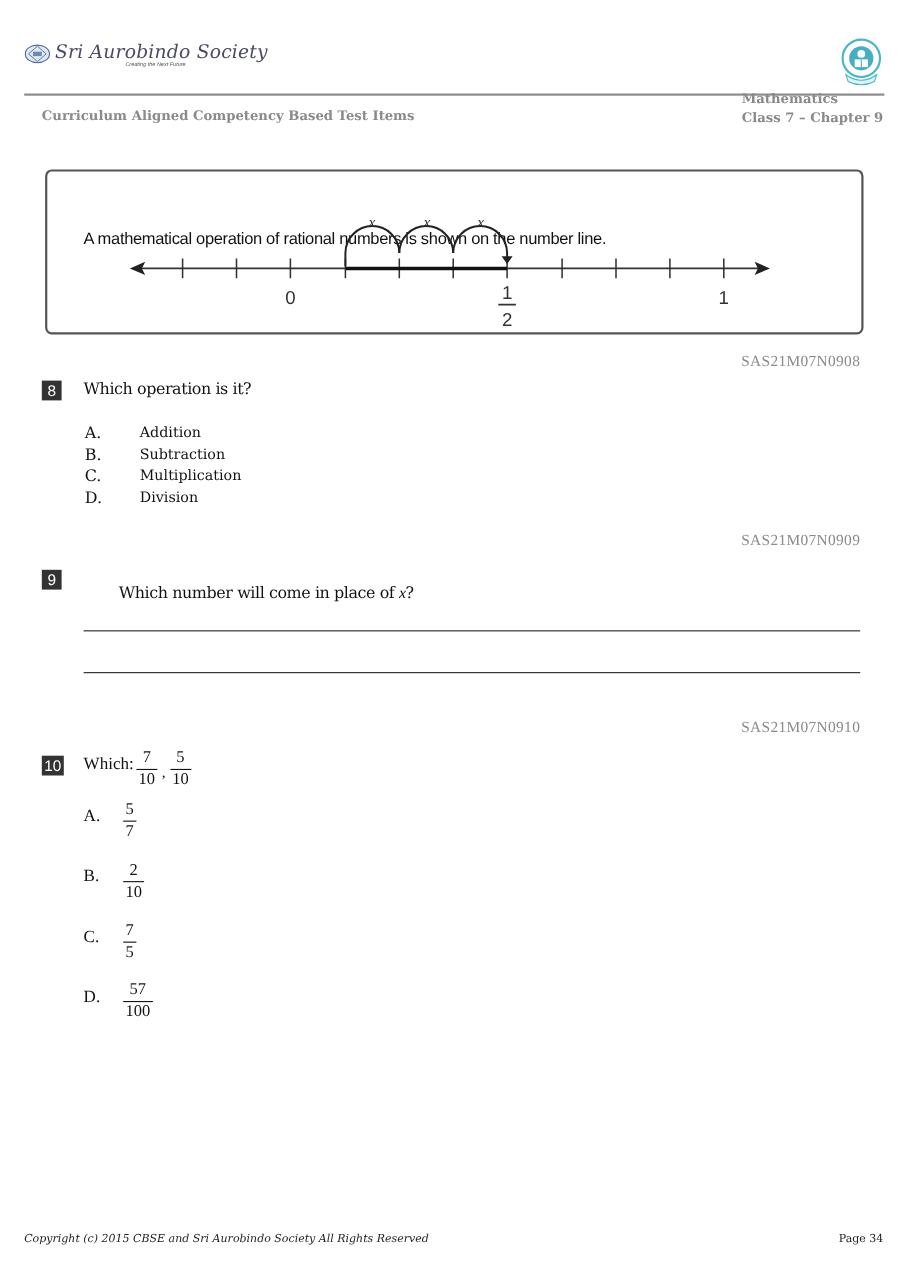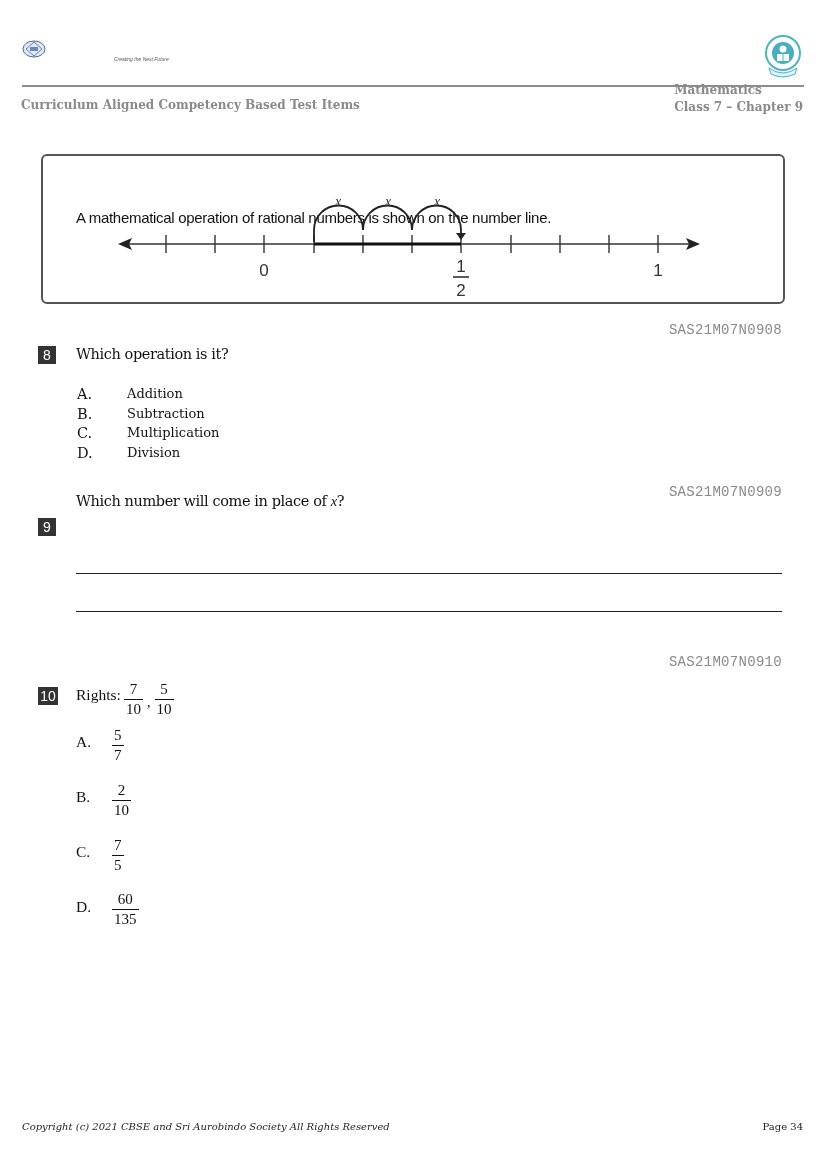--- a/index.html
+++ b/index.html
@@ -9,34 +9,34 @@
 
   
   .logo-left { left:22px; top:38px; width:170px; height:30px; }
   .logo-left .emblem { position:absolute; left:0; top:2px; width:24px; height:18px; }
   .logo-left .script { position:absolute; left:28px; top:0; font-family:"DejaVu Serif", serif;
       font-style:italic; font-size:17px; color:#4a4a66; letter-spacing:0.2px; white-space:nowrap; }
   .logo-left .tag { position:absolute; left:92px; top:18px; font-size:5px; font-style:italic;
       color:#555; white-space:nowrap; font-family:"Liberation Sans", sans-serif; }
   .logo-right { left:762px; top:34px; width:42px; height:46px; }
   .hr-top { left:22px; top:85px; width:782px; height:2px; background:#8c8c8c; }
-  .hdr-left { left:21px; top:98px; font-size:12px; font-weight:bold; color:#8a8a8a;
+  .hdr-left { left:38px; top:98px; font-size:12px; font-weight:bold; color:#8a8a8a;
       font-family:"DejaVu Serif", serif; white-space:nowrap; }
   .hdr-right { right:24px; top:82px; text-align:left; font-size:12px; font-weight:bold;
       color:#8a8a8a; line-height:17px; font-family:"DejaVu Serif", serif; white-space:nowrap; }
 
   
   .stim-box { left:41px; top:154px; width:744px; height:150px; border:2px solid #555;
       border-radius:6px; box-sizing:border-box; }
   .stim-text { left:76px; top:161px; font-family:"Liberation Sans Narrow","Liberation Sans", sans-serif;
       font-size:15px; color:#111; white-space:nowrap; letter-spacing:-0.3px;margin-top:48px; }
   .numline { left:110px; top:190px; width:600px; height:112px; }
 
   
-  .qcode { right:45px; font-size:14px; color:#8a8a8a; font-family:Liberation Mono, monospace; white-space:nowrap; letter-spacing:0.3px; }
+  .qcode { right:45px; font-size:14px; color:#8a8a8a; font-family:Liberation Serif, serif; white-space:nowrap; letter-spacing:0.3px; }
 
   .qnum { left:38px; width:18px; height:18px; background:#333; color:#fff;
       font-family:"Liberation Sans", sans-serif; font-size:14px; text-align:center; line-height:18px; }
   .qnum.wide { width:20px; }
   .qtext { left:76px; font-size:14.5px; white-space:nowrap; font-family:"DejaVu Serif", serif; letter-spacing:-0.4px;text-align:right; }
 
   .opt-letter { left:77px; font-size:14.5px; font-family:"DejaVu Serif", serif; }
   .opt-text { left:127px; font-size:13px; font-family:"DejaVu Serif", serif; white-space:nowrap; }
 
   .answer-line { left:76px; width:706px; height:0; border-top:1px solid #222; }
@@ -57,20 +57,21 @@
 </style>
 </head>
 <body>
 
 <div class="abs logo-left">
   <svg class="emblem" viewBox="0 0 24 18">
     <ellipse cx="12" cy="9" rx="11" ry="8" fill="#dfe8f3" stroke="#4a6a9a" stroke-width="1"></ellipse>
     <polygon points="12,2 20,9 12,16 4,9" fill="none" stroke="#4a6a9a" stroke-width="0.8"></polygon>
     <rect x="8" y="7" width="8" height="4" fill="#6d88b5"></rect>
   </svg>
+  <span class="script">Sri Aurobindo Society</span>
   <span class="tag">Creating the Next Future</span>
 </div>
 
 <svg class="abs logo-right" viewBox="0 0 42 46">
   <circle cx="21" cy="19" r="17" fill="#fff" stroke="#4bb6c4" stroke-width="2"></circle>
   <circle cx="21" cy="19" r="11" fill="#46aebf"></circle>
   <circle cx="21" cy="15" r="3.5" fill="#fff"></circle>
   <rect x="15" y="20" width="12" height="7" fill="#fff"></rect>
   <line x1="21" y1="20" x2="21" y2="27" stroke="#46aebf" stroke-width="1"></line>
   <path d="M7 34 Q21 44 35 34 L33 40 Q21 46 9 40 Z" fill="#dff2f5" stroke="#4bb6c4" stroke-width="1"></path>
@@ -138,30 +139,30 @@
 <div class="abs opt-text" style="top:386px;">Addition</div>
 <div class="abs opt-letter" style="top:406px;">B.</div>
 <div class="abs opt-text" style="top:406px;">Subtraction</div>
 <div class="abs opt-letter" style="top:425px;">C.</div>
 <div class="abs opt-text" style="top:425px;">Multiplication</div>
 <div class="abs opt-letter" style="top:445px;">D.</div>
 <div class="abs opt-text" style="top:445px;">Division</div>
 
 <div class="abs qcode" style="top:484px;">SAS21M07N0909</div>
 <div class="abs qnum" style="top:518px;">9</div>
-<div class="abs qtext" style="top:493px;">
+<div class="abs qtext" style="top:532px;margin-left:32px;">
   <span>Which number will come in place of</span>
   <span style="font-family:'Liberation Serif',serif;font-style:italic;">x</span><span>?</span>
 </div>
 <div class="abs answer-line" style="top:573px;"></div>
 <div class="abs answer-line" style="top:611px;"></div>
 
 <div class="abs qcode" style="top:654px;">SAS21M07N0910</div>
 <div class="abs qnum wide" style="top:687px;">10</div>
-<div class="abs q10-solve">Rights:</div>
+<div class="abs q10-solve">Which:</div>
 <div class="abs q10-fracs">
   <span class="frac">
     <span class="num">7</span>
     <span class="bar"></span>
     <span class="den">10</span>
   </span>
   <span class="q10-comma">,</span>
   <span class="frac">
     <span class="num">5</span>
     <span class="bar"></span>
@@ -192,20 +193,20 @@
   <span class="frac">
       <span class="num">7</span>
       <span class="bar"></span>
       <span class="den">5</span>
     </span>
 </div>
 
 <div class="abs q10-letter" style="top:898px;">D.</div>
 <div class="abs q10-frac" style="top:889px;">
   <span class="frac">
-      <span class="num">60</span>
-      <span class="bar"></span>
-      <span class="den">135</span>
-    </span>
-</div>
-
-<div class="abs footer-left">Copyright (c) 2021 CBSE and Sri Aurobindo Society All Rights Reserved</div>
+      <span class="num">57</span>
+      <span class="bar"></span>
+      <span class="den">100</span>
+    </span>
+</div>
+
+<div class="abs footer-left">Copyright (c) 2015 CBSE and Sri Aurobindo Society All Rights Reserved</div>
 <div class="abs footer-right">Page 34</div>
 
 </body></html>

